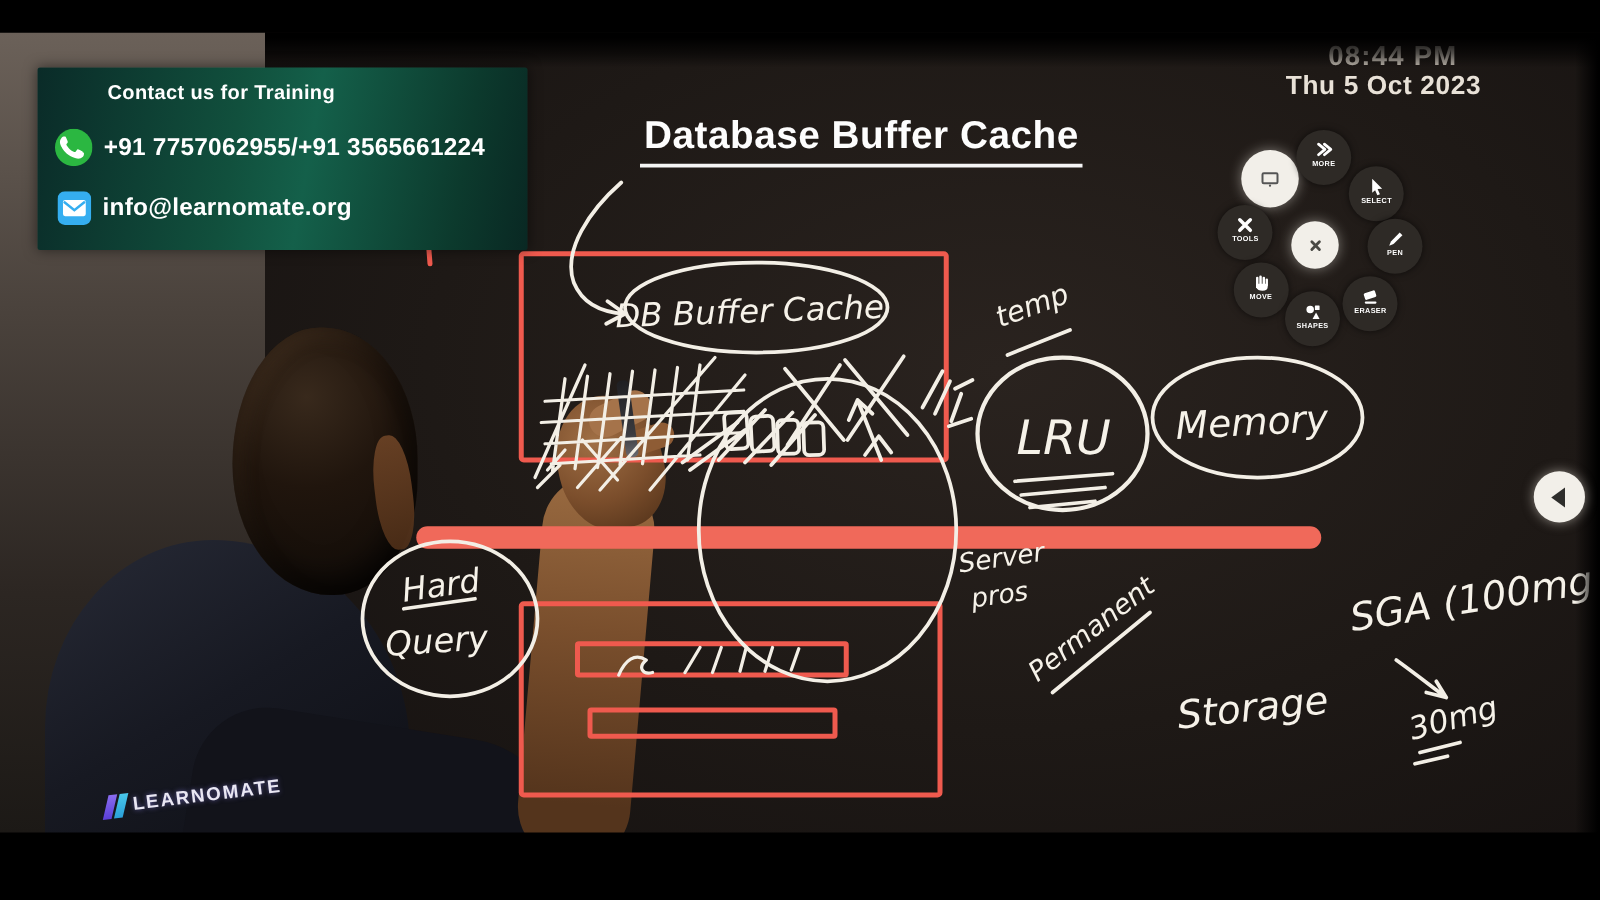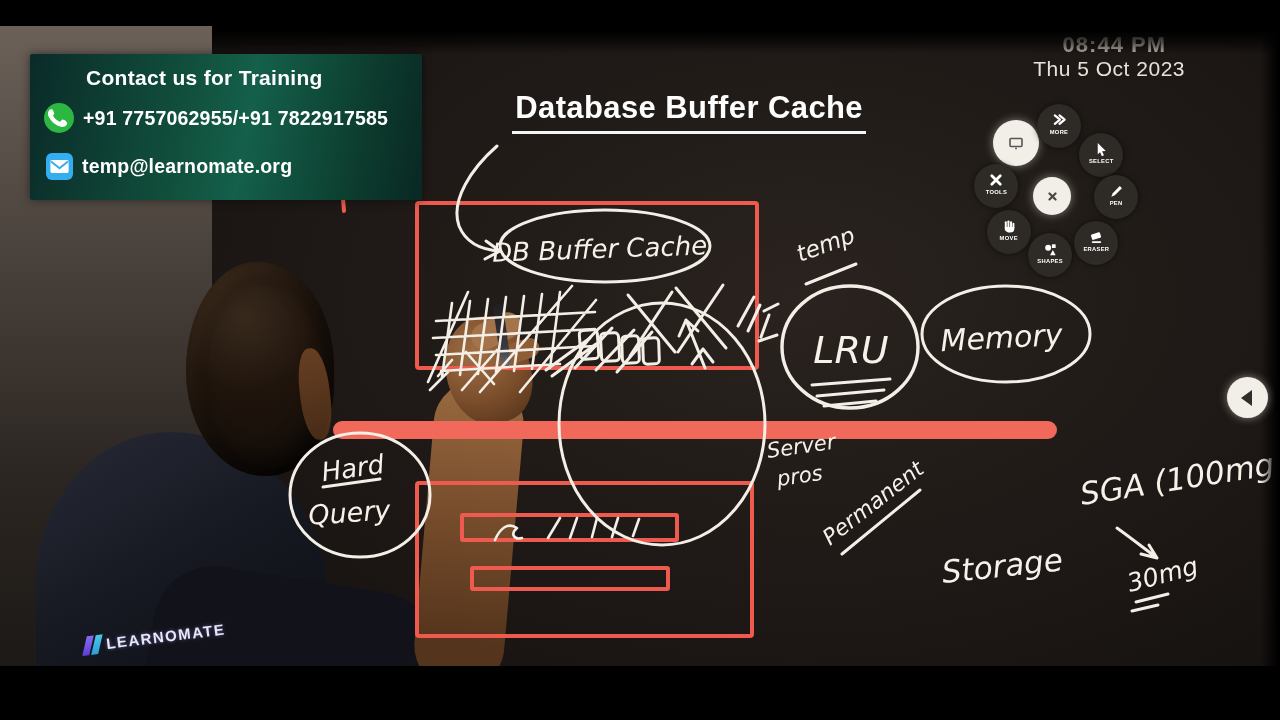--- a/index.html
+++ b/index.html
@@ -17,33 +17,33 @@
              background:linear-gradient(180deg,#000 15%,rgba(0,0,0,.55) 60%,rgba(0,0,0,0) 100%);}
   .right-shade{left:1260px;top:26px;width:20px;height:641px;z-index:6;
                background:linear-gradient(90deg,rgba(0,0,0,0),#000 92%);}
   .bar-top{left:0;top:0;width:1280px;height:26px;background:#000;z-index:40;}
   .bar-bottom{left:0;top:666px;width:1280px;height:54px;background:#000;z-index:40;}
 
   
   .banner{left:30px;top:54px;width:392px;height:146px;z-index:20;border-radius:2px;
           background:linear-gradient(100deg,#0a2b28 0%,#11503d 40%,#14604a 55%,#0c3a2d 85%,#092823 100%);
           box-shadow:0 0 10px rgba(0,0,0,.5);}
-  .cb-title{left:56px;top:12px;font-size:21px;font-weight:bold;color:#fff;letter-spacing:.3px;}
+  .cb-title{left:56px;top:12px;font-size:16px;font-weight:bold;color:#fff;letter-spacing:.3px;}
   .cb-row{display:flex;align-items:center;gap:9px;}
   .cb-row1{left:14px;top:49px;}
   .cb-row2{left:16px;top:99px;}
   .cb-text{font-size:19.5px;font-weight:bold;color:#fff;letter-spacing:.2px;}
   .cb-ic{width:30px;height:30px;flex:0 0 auto;}
 
   
   .lesson{left:446px;top:90px;width:420px;text-align:right;z-index:20;}
   .lesson span{display:inline-block;font-size:31px;font-weight:bold;color:#fdfdfd;
                letter-spacing:.4px;border-bottom:3px solid #f5f5f5;padding:0 3px 5px;}
   .clock-time{right:114px;top:32px;z-index:4;font-size:22px;font-weight:bold;color:#b6afa6;letter-spacing:1px;}
-  .clock-date{right:95px;top:57px;z-index:4;font-size:21px;font-weight:normal;color:#e8e1d7;letter-spacing:.5px;}
+  .clock-date{right:95px;top:57px;z-index:4;font-size:21px;font-weight:bold;color:#e8e1d7;letter-spacing:.5px;}
 
   
   .menu-item{width:44px;height:44px;border-radius:50%;background:#2e2a26;z-index:15;
              display:flex;flex-direction:column;align-items:center;justify-content:center;
              box-shadow:0 0 6px rgba(0,0,0,.6);cursor:pointer;}
   .menu-item svg{width:15px;height:15px;}
   .mi-label{font-size:10px;transform:scale(.58);transform-origin:center top;color:#fff;
             font-weight:bold;letter-spacing:.5px;white-space:nowrap;line-height:1;margin-top:1px;}
   .menu-hub{border-radius:50%;background:#f2efe9;z-index:15;display:flex;align-items:center;
             justify-content:center;box-shadow:0 0 10px rgba(245,240,230,.45);cursor:pointer;}
@@ -174,29 +174,29 @@
     </div>
   </div>
 
   <div class="abs banner">
     <div class="abs cb-title">Contact us for Training</div>
     <div class="abs cb-row cb-row1">
       <svg class="cb-ic" viewBox="0 0 16 16">
         <circle cx="8" cy="8" r="8" fill="#2bb741"></circle>
         <path fill="#fff" d="M11.7 9.6c-.3-.2-1.5-.8-1.7-.8-.2-.1-.4-.1-.5.1-.2.2-.6.8-.7.9-.1.1-.3.2-.5.1-.3-.2-1.1-.4-2-1.2-.7-.7-1.2-1.5-1.4-1.8-.1-.3 0-.4.1-.5.1-.1.3-.3.4-.5.1-.2.1-.3 0-.5 0-.2-.5-1.3-.7-1.7-.2-.5-.4-.4-.5-.4-.1 0-.3 0-.5 0-.2 0-.5.1-.7.3-.2.3-.9.9-.9 2.1 0 1.2.9 2.4 1 2.6.1.2 1.8 2.8 4.3 3.8.6.3 1.1.4 1.5.5.6.2 1.2.2 1.6.1.5-.1 1.5-.6 1.7-1.2.2-.6.2-1.1.1-1.2 0-.1-.2-.2-.5-.3z"></path>
       </svg>
-      <span class="cb-text">+91 7757062955/+91 7822917585</span>
+      <span class="cb-text">+91 7757062955/+91 3565661224</span>
     </div>
     <div class="abs cb-row cb-row2">
       <svg class="cb-ic" style="width:27px;height:27px" viewBox="0 0 16 16">
         <rect width="16" height="16" rx="3.5" fill="#35aef0"></rect>
         <rect x="2.6" y="4.2" width="10.8" height="7.6" rx="1" fill="#fff"></rect>
         <path d="M3 5 L8 9 L13 5" stroke="#35aef0" stroke-width="1.2" fill="none"></path>
       </svg>
-      <span class="cb-text">temp@learnomate.org</span>
+      <span class="cb-text">info@learnomate.org</span>
     </div>
   </div>
 
   <div class="abs lesson">
     <span>Database Buffer Cache</span>
   </div>
 
   <div class="abs menu-hub" style="left:993px;top:120px;width:46px;height:46px">
     <svg width="16" height="16" viewBox="0 0 16 16">
       <rect x="2" y="3.5" width="12" height="8" rx="1" fill="none" stroke="#555" stroke-width="1.6"></rect>

